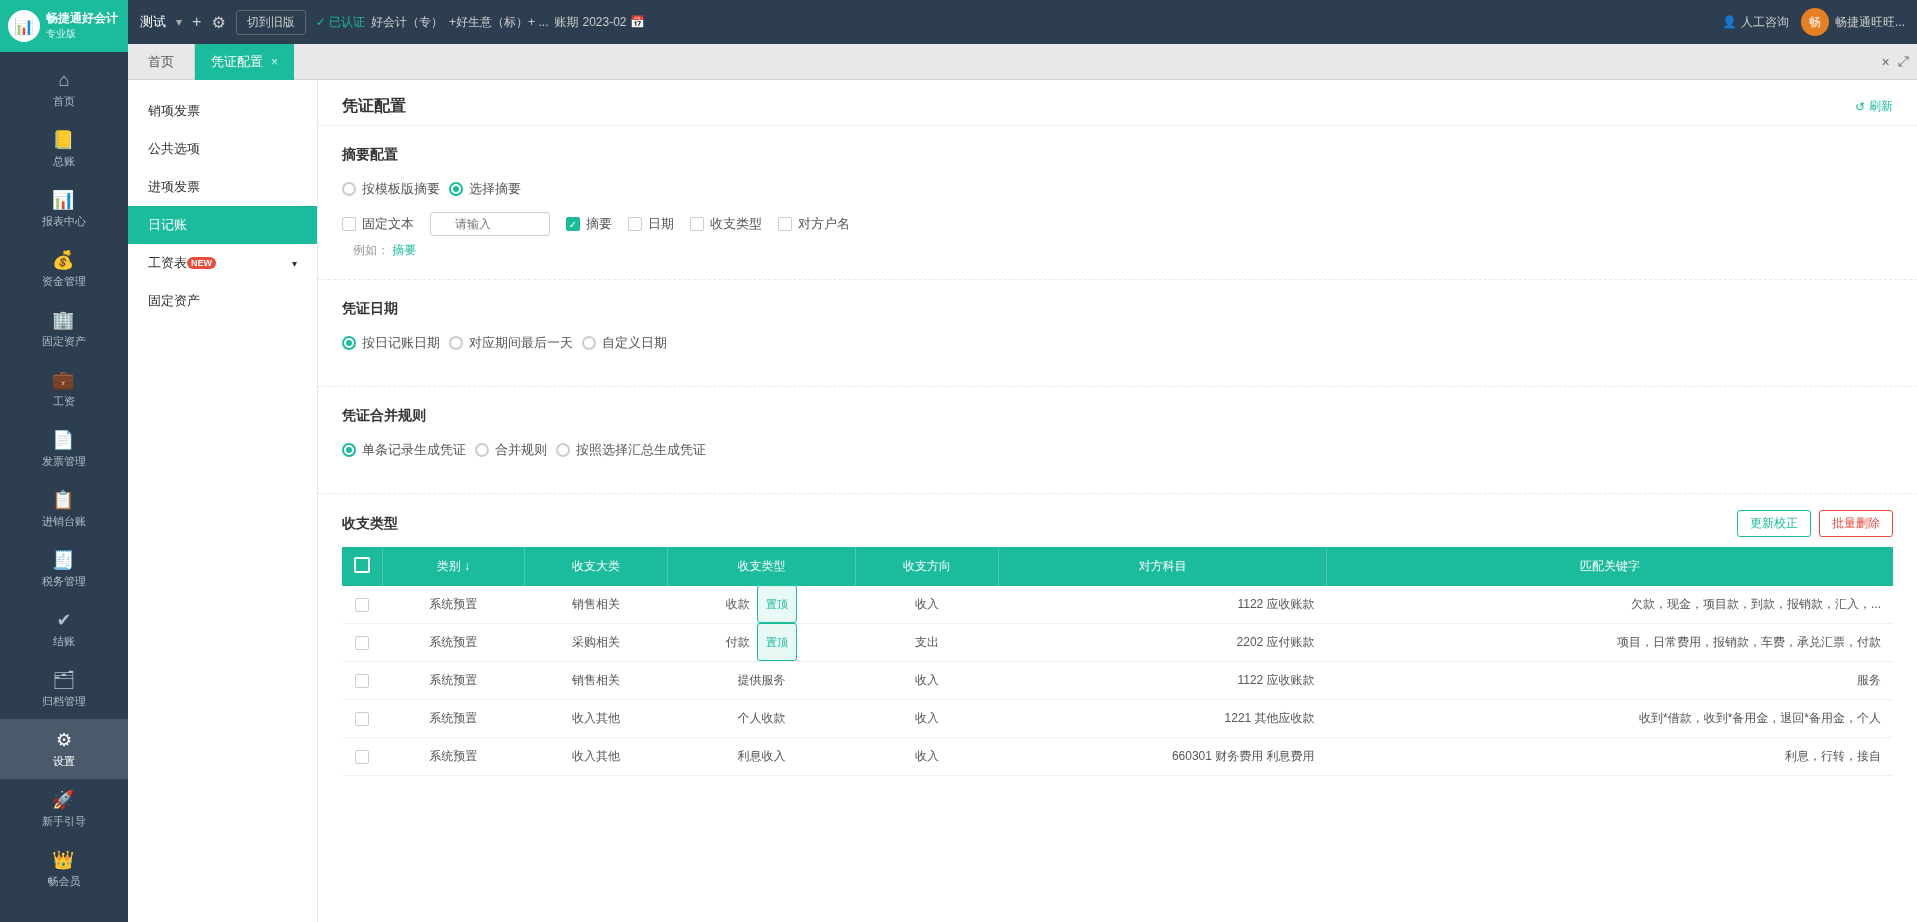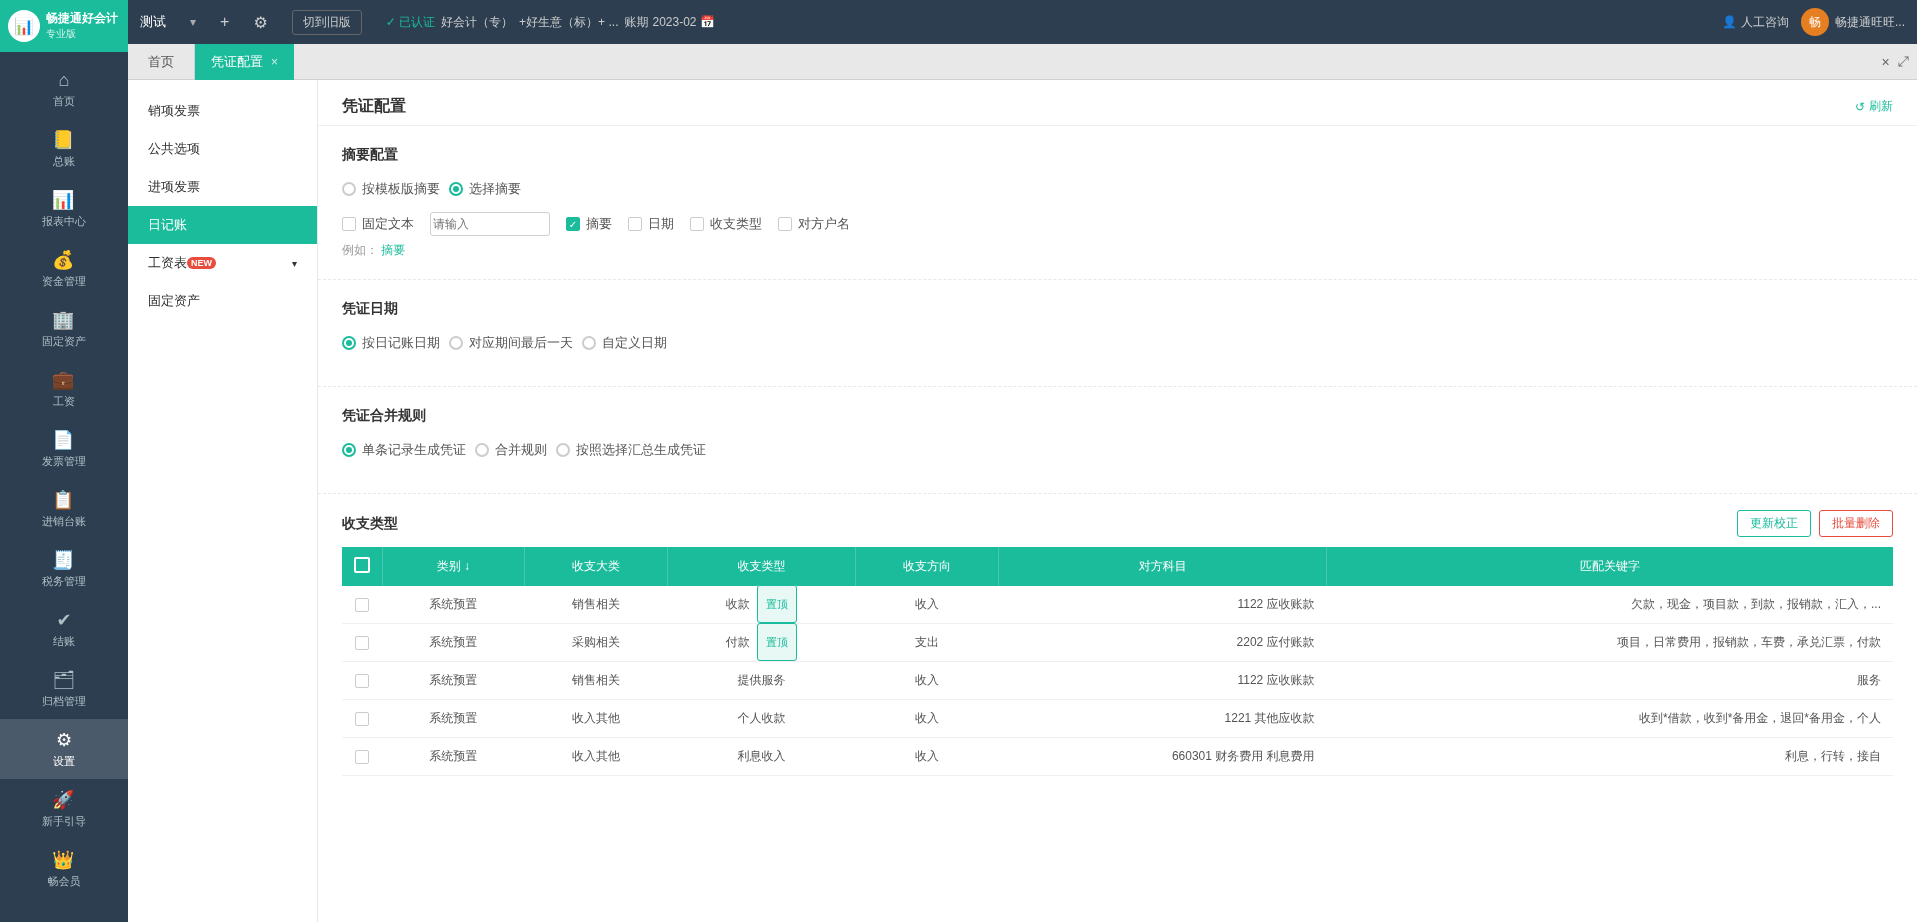--- a/index.html
+++ b/index.html
@@ -21,21 +21,21 @@
       display: flex; flex-direction: column; align-items: center; padding: 10px 4px;
       color: #b0bec5; cursor: pointer; transition: all 0.2s; text-align: center;
     }
     .nav-item.active { background: rgba(255,255,255,0.15); color: white; }
     .nav-item-icon { font-size: 18px; margin-bottom: 3px; }
     .nav-item-label { font-size: 11px; }
 
     
     .topbar {
       position: fixed; left: 128px; top: 0; right: 0; height: 44px;
-      background: #2c3e50; display: flex; align-items: center; padding: 4px 12px; gap: 24px; z-index: 99;
+      background: #2c3e50; display: flex; align-items: center; padding: 4px 12px; gap: 10px; z-index: 99;
     }
     .topbar-company { color: white; font-size: 13px; }
     .topbar-arrow { color: #aaa; font-size: 12px; cursor: pointer; }
     .topbar-add { color: #ccc; font-size: 16px; cursor: pointer; }
     .topbar-settings { color: #ccc; font-size: 16px; cursor: pointer; }
     .topbar-btn {
       background: transparent; border: 1px solid #666; color: #ccc;
       padding: 3px 10px; border-radius: 3px; cursor: pointer; font-size: 12px;
     }
     .topbar-tags { display: flex; align-items: flex-end; gap: 6px; flex: 1; }
@@ -121,24 +121,24 @@
 
     
     .checkbox-row { display: flex; align-items: center; gap: 16px; margin-bottom: 4px; }
     .checkbox-item { display: flex; align-items: center; gap: 6px; cursor: pointer; color: #555; font-size: 13px; }
     .checkbox-box {
       width: 14px; height: 14px; border: 1px solid #ccc; border-radius: 2px;
       display: flex; align-items: center; justify-content: center; flex-shrink: 0; background: white;
     }
     .checkbox-box.checked { background: #1abc9c; border-color: #1abc9c; color: white; font-size: 10px; }
     .text-input {
-      border: 1px solid #d0d0d0; border-radius: 3px; padding: 4px 2px; font-size: 12px;
+      border: 1px solid #d0d0d0; border-radius: 3px; padding: 4px 24px; font-size: 12px;
       color: #999; width: 120px; outline: none;
     }
-    .example-text { color: #1abc9c; font-size: 12px; margin-top: 6px; }
+    .example-text { color: #1abc9c; font-size: 12px; margin-top: 6px; margin-left: 11px; }
     .example-label { color: #999; }
 
     
     .table-section { padding: 16px 24px; }
     .table-toolbar { display: flex; justify-content: flex-end; gap: 8px; margin-bottom: 10px; }
     .table-btn {
       border: 1px solid #1abc9c; color: #1abc9c; background: white;
       padding: 4px 12px; border-radius: 3px; cursor: pointer; font-size: 12px;
     }
     .table-btn.danger { border-color: #e74c3c; color: #e74c3c; }

